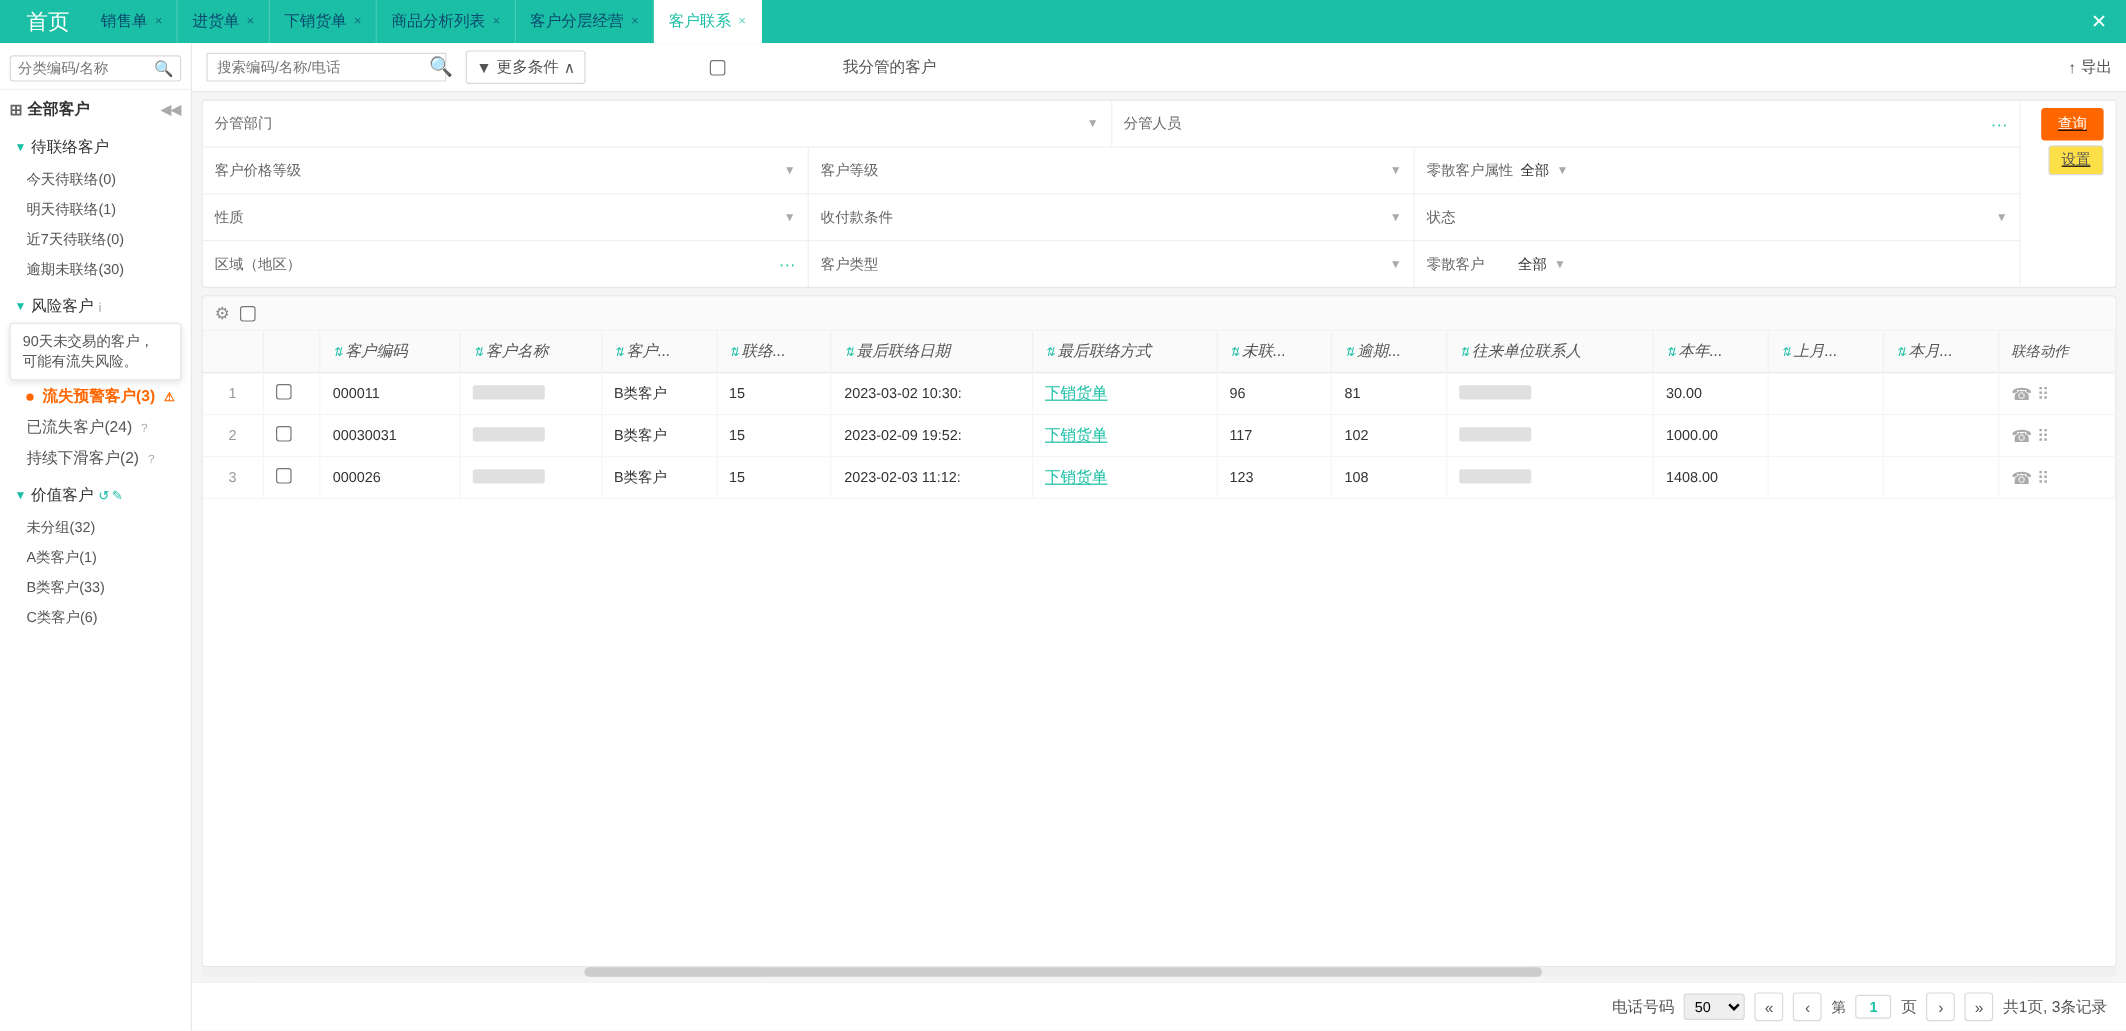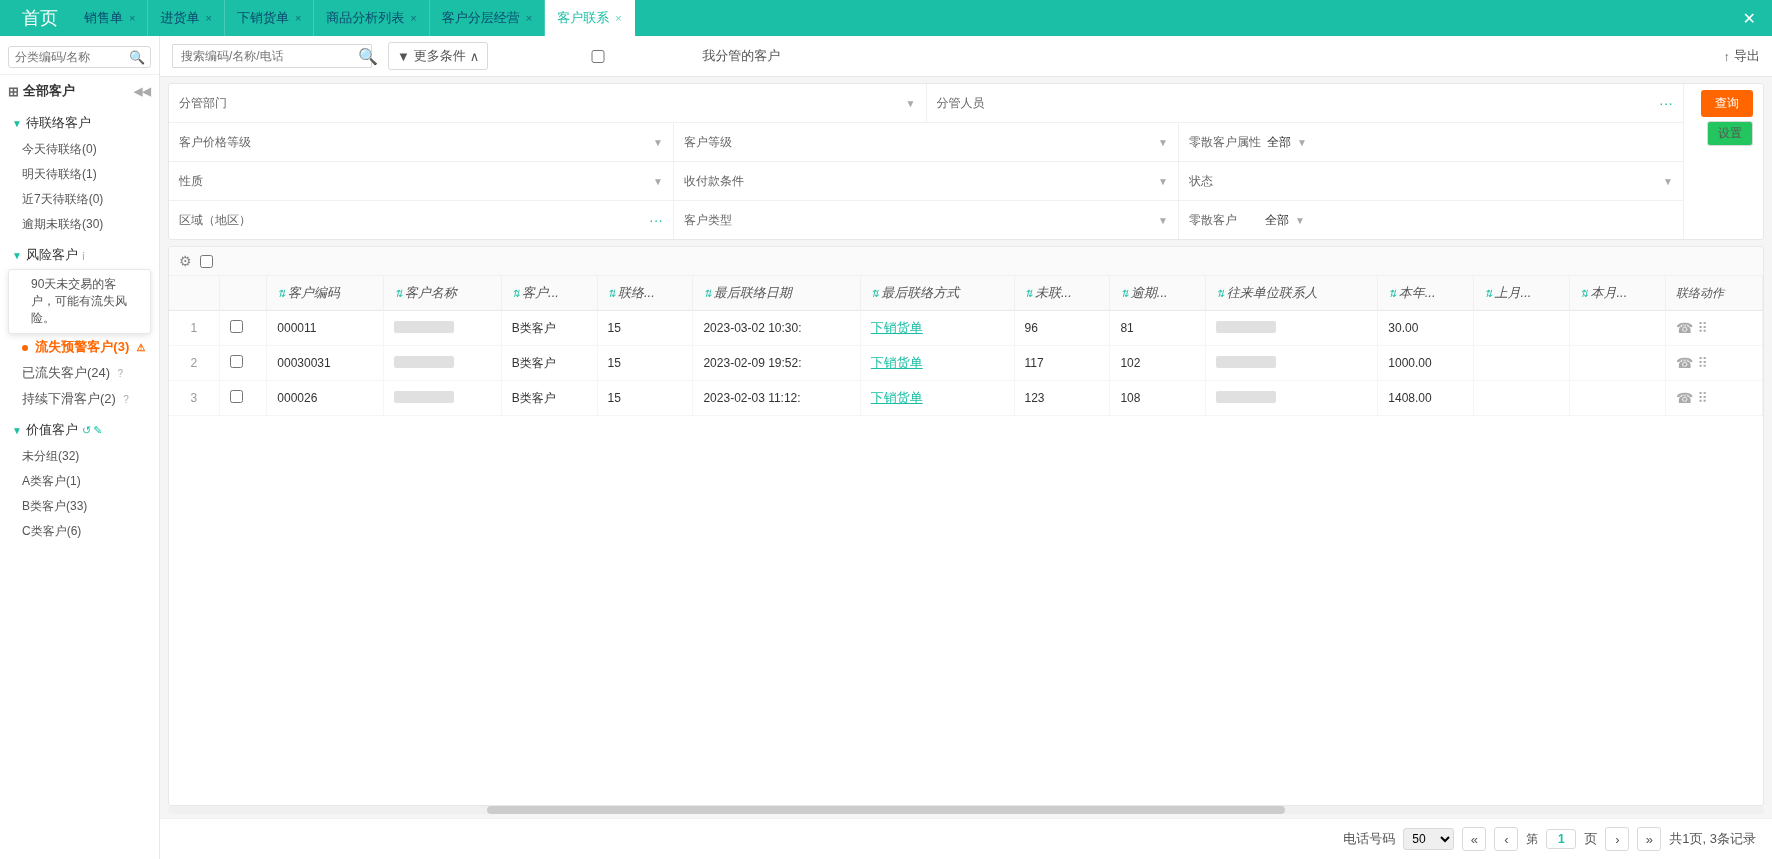--- a/index.html
+++ b/index.html
@@ -144,21 +144,21 @@
       height: 6px;
       background: #ff6600;
       border-radius: 50%;
       margin-right: 4px;
       vertical-align: middle;
     }
     .tooltip-box {
       background: white;
       border: 1px solid #e8e8e8;
       border-radius: 3px;
-      padding: 6px 22px;
+      padding: 6px 10px;
       font-size: 12px;
       color: #555;
       margin: 0 8px;
       box-shadow: 0 2px 6px rgba(0,0,0,0.1);
     }
 
     
     .content-area {
       flex: 1;
       display: flex;
@@ -394,37 +394,38 @@
       background: #ff6600;
       color: white;
       border: none;
       border-radius: 3px;
       padding: 5px 14px;
       cursor: pointer;
       font-size: 12px;
       display: block;
     }
     .settings-btn {
-      background: #22c55e;
+      background: #fde047;
       color: #555;
       border: 1px solid #d9d9d9;
       border-radius: 3px;
       padding: 3px 10px;
       cursor: pointer;
       font-size: 12px;
       margin-top: 4px;
       display: block;
     }
     .query-area {
       display: flex;
       flex-direction: column;
       align-items: flex-end;
       padding: 6px 10px;
       border-left: 1px solid #f0f0f0;
       min-width: 80px;
+      text-decoration: underline;
     }
   </style>
 </head>
 <body>
 
 <div class="top-nav">
   <div class="home-tab">首页</div>
   <div class="nav-tab">
     <span>销售单</span>
     <span class="close-x">×</span>

